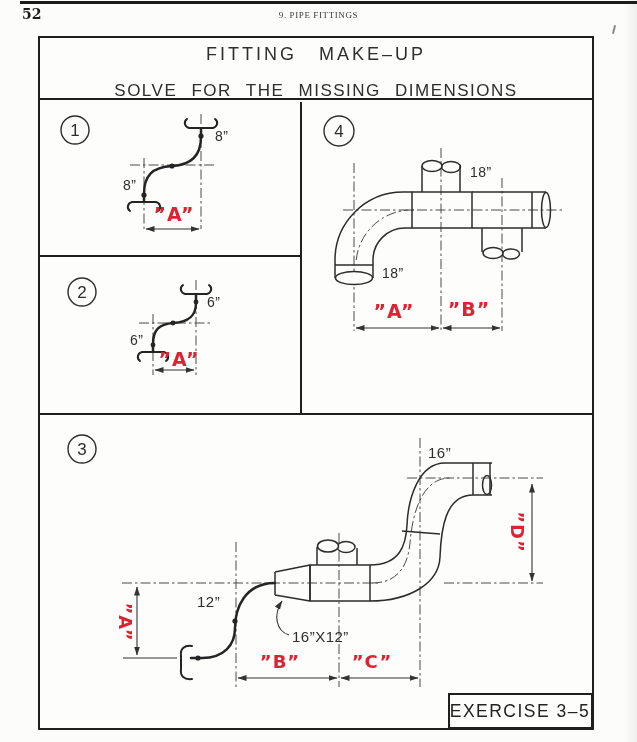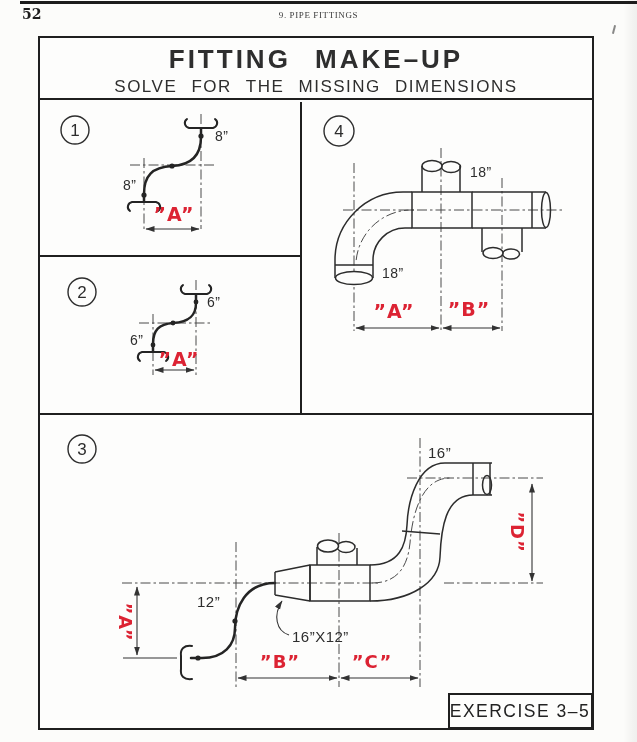--- a/index.html
+++ b/index.html
@@ -9,22 +9,22 @@
   .page-number{position:absolute;left:22px;top:6px;font:700 14px "DejaVu Serif",serif;color:#1d1d1d;}
   .running-header{position:absolute;left:0;top:10px;width:637px;text-align:center;
         font:9px "Liberation Serif",serif;letter-spacing:.6px;color:#3a3a3a;}
   .scan-tick{position:absolute;left:613px;top:25px;width:2px;height:9px;background:rgba(40,40,40,.55);transform:rotate(14deg);}
   .scan-streak{position:absolute;right:0;top:0;width:14px;height:742px;background:linear-gradient(to left,rgba(0,0,0,.05),rgba(0,0,0,0));}
 
   .main-box{position:absolute;left:38px;top:36px;width:552px;height:690px;
         border:2px solid #1f1f1f;background:#fdfdfc;}
   .title-block{position:absolute;left:0;top:0;width:100%;height:62px;border-bottom:2px solid #1f1f1f;
         box-sizing:border-box;text-align:center;}
-  .title-line1{margin-top:6px;font-size:26px;letter-spacing:3px;word-spacing:14px;color:#2e2e2e;font-weight:bold;}
-  .title-line2{margin-top:2px;font-size:17px;letter-spacing:1.5px;word-spacing:8px;color:#2e2e2e;}
+  .title-line1{margin-top:6px;font-size:18px;letter-spacing:3px;word-spacing:14px;color:#2e2e2e;}
+  .title-line2{margin-top:16px;font-size:17px;letter-spacing:1.5px;word-spacing:8px;color:#2e2e2e;}
 
   .divider{position:absolute;background:#1f1f1f;}
   .div-v{left:260px;top:64px;width:2px;height:311px;}
   .div-h-left{left:0;top:217px;width:262px;height:2px;}
   .div-h-full{left:0;top:375px;width:552px;height:2px;}
 
   svg.panel{position:absolute;overflow:visible;}
   .sv-p1{left:0;top:64px;}
   .sv-p2{left:0;top:219px;}
   .sv-p4{left:262px;top:64px;}

